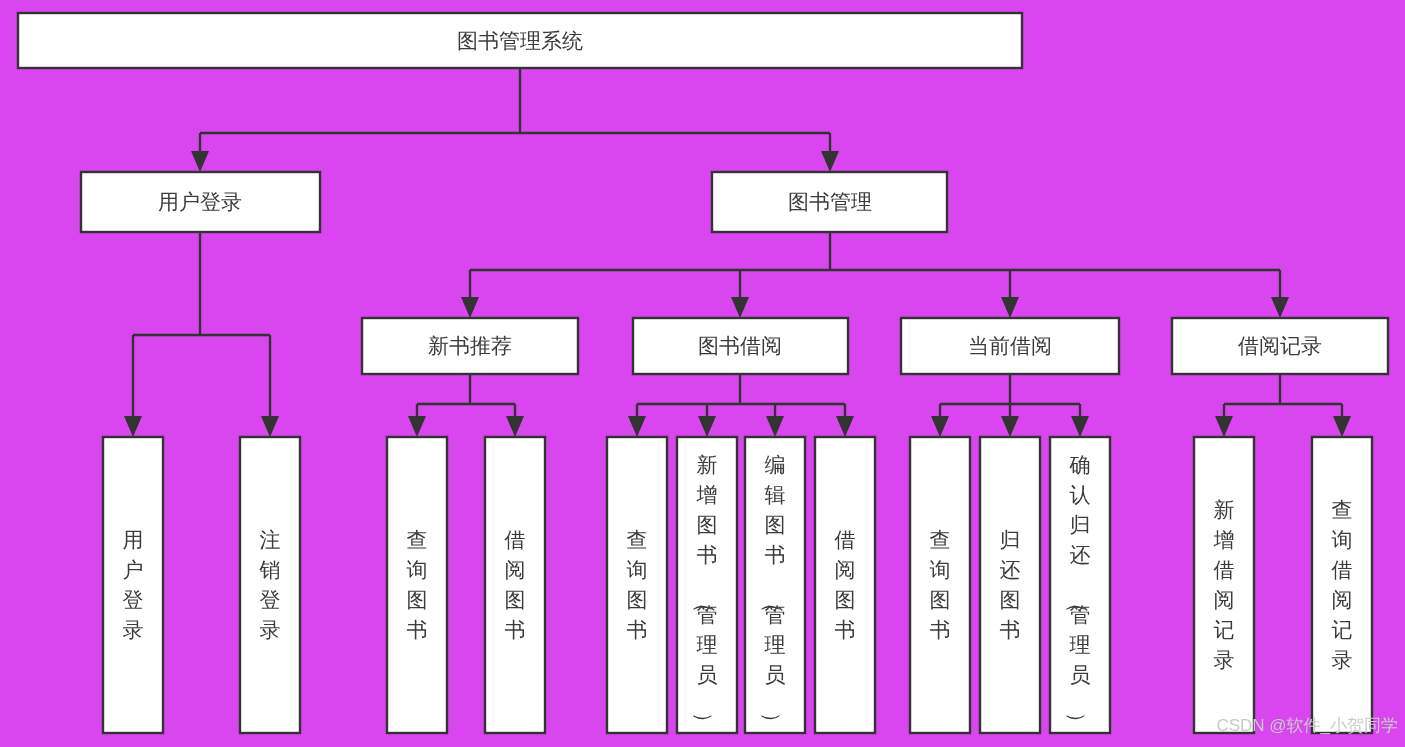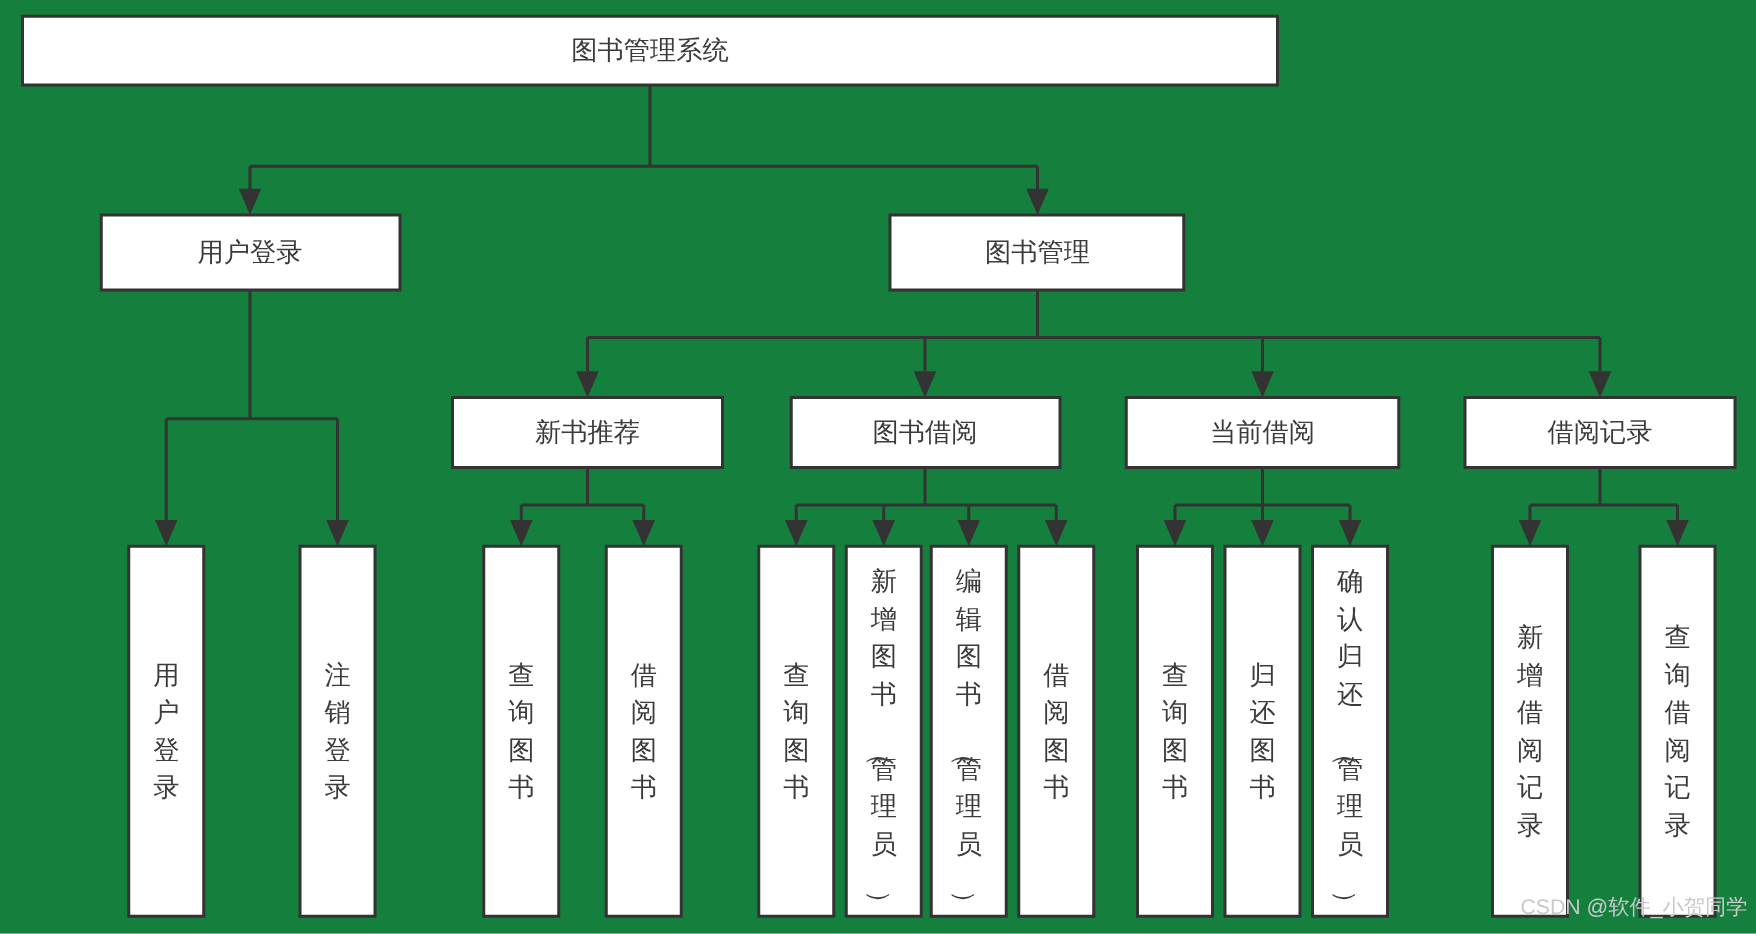--- a/index.html
+++ b/index.html
@@ -8,21 +8,21 @@
     padding: 0;
     background: #ffffff;
   }
   body {
     font-family: "Liberation Sans", "DejaVu Sans", sans-serif;
   }
   #diagram-root {
     position: relative;
     width: 1405px;
     height: 747px;
-    background: #15803d;
+    background: #d946ef;
     overflow: hidden;
   }
   svg.diagram-canvas {
     position: absolute;
     top: 0;
     left: 0;
     width: 1405px;
     height: 747px;
     display: block;
   }

